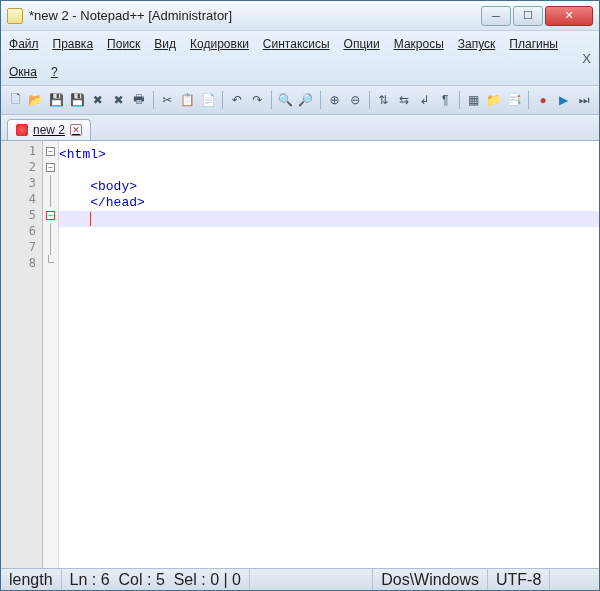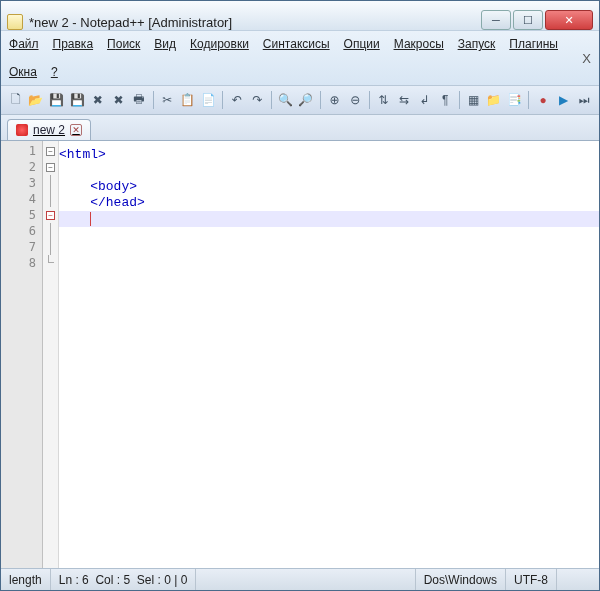--- a/index.html
+++ b/index.html
@@ -1,20 +1,20 @@
 <!DOCTYPE html>
 <html><head>
 <meta charset="utf-8">
 <style>
 * { box-sizing: border-box; margin: 0; padding: 0; }
 body { font-family: "Segoe UI", Tahoma, sans-serif; font-size: 12px; background: #fff; width: 600px; height: 591px; overflow: hidden; }
 
 .window { width: 600px; height: 591px; border: 1px solid #4a6a8a; background: linear-gradient(#e8f0f8, #d8e4f0); display: flex; flex-direction: column; }
 
-.titlebar { height: 30px; background: linear-gradient(#f8fbfe, #d8e4f0); display: flex; align-items: flex-end; padding: 0 6px; border-bottom: 1px solid #c0d0e0; }
+.titlebar { height: 30px; background: linear-gradient(#f8fbfe, #d8e4f0); display: flex; align-items: center; padding: 13px 6px; border-bottom: 1px solid #c0d0e0; }
 .titlebar .icon { width: 16px; height: 16px; margin-right: 6px; background: linear-gradient(#fff8d0, #f0e090); border: 1px solid #c0a040; border-radius: 2px; }
 .titlebar .title { flex: 1; font-size: 13px; color: #222; }
 .winbtns { display: flex; gap: 2px; }
 .winbtn { width: 30px; height: 20px; border: 1px solid #8aa; background: linear-gradient(#f0f6fa, #d0dce8); border-radius: 3px; display: flex; align-items: center; justify-content: center; font-size: 11px; color: #345; }
 .winbtn.close { background: linear-gradient(#f08080, #d04040); border-color: #a03030; color: #fff; width: 48px; }
 
 .menubar { background: linear-gradient(#eaf2fa, #d8e6f4); padding: 4px 6px; display: flex; flex-wrap: wrap; gap: 10px; align-items: center; border-bottom: 1px solid #b8c8d8; position: relative; }
 .menuitem { color: #222; cursor: default; padding: 2px 2px; text-decoration: underline; }
 .menuitem u { text-decoration: underline; }
 .menubar .x { position: absolute; right: 8px; font-size: 13px; color: #555; }
@@ -37,21 +37,21 @@
 .fold .box { width: 9px; height: 9px; border: 1px solid #888; background: #fff; font-size: 8px; line-height: 7px; text-align: center; color: #555; }
 .fold .box.red { border-color: #c04040; color: #c04040; }
 .fold .lnv { width: 1px; height: 16px; background: #aaa; }
 .fold .end { width: 6px; height: 8px; border-left: 1px solid #aaa; border-bottom: 1px solid #aaa; margin-top:-8px; }
 .code { flex: 1; padding-top: 6px; font-family: Consolas, "Courier New", monospace; font-size: 13px; position: relative; }
 .code .row { height: 16px; line-height: 16px; white-space: pre; }
 .code .row.hl { background: #e8e8ff; }
 .tag { color: #0000c0; }
 .caret { display:inline-block; width:1px; height:14px; background:#d04040; vertical-align: middle; }
 
-.statusbar { height: 22px; background: linear-gradient(#e8eef6, #d4dee8); border-top: 1px solid #b0c0d0; display: flex; align-items: center; font-size: 12px; color: #222; }
+.statusbar { height: 22px; background: linear-gradient(#e8eef6, #d4dee8); border-top: 1px solid #b0c0d0; display: flex; align-items: center; font-size: 16px; color: #222; }
 .statusbar .cell { padding: 0 8px; border-right: 1px solid #b8c4d0; height: 100%; display: flex; align-items: center; }
 .statusbar .grow { flex: 1; }
 .statusbar .cell.last { border-right: none; padding-right: 14px; margin-top: 48px; }
 </style>
 </head>
 <body>
 
 <div class="window">
 
   <div class="titlebar">

